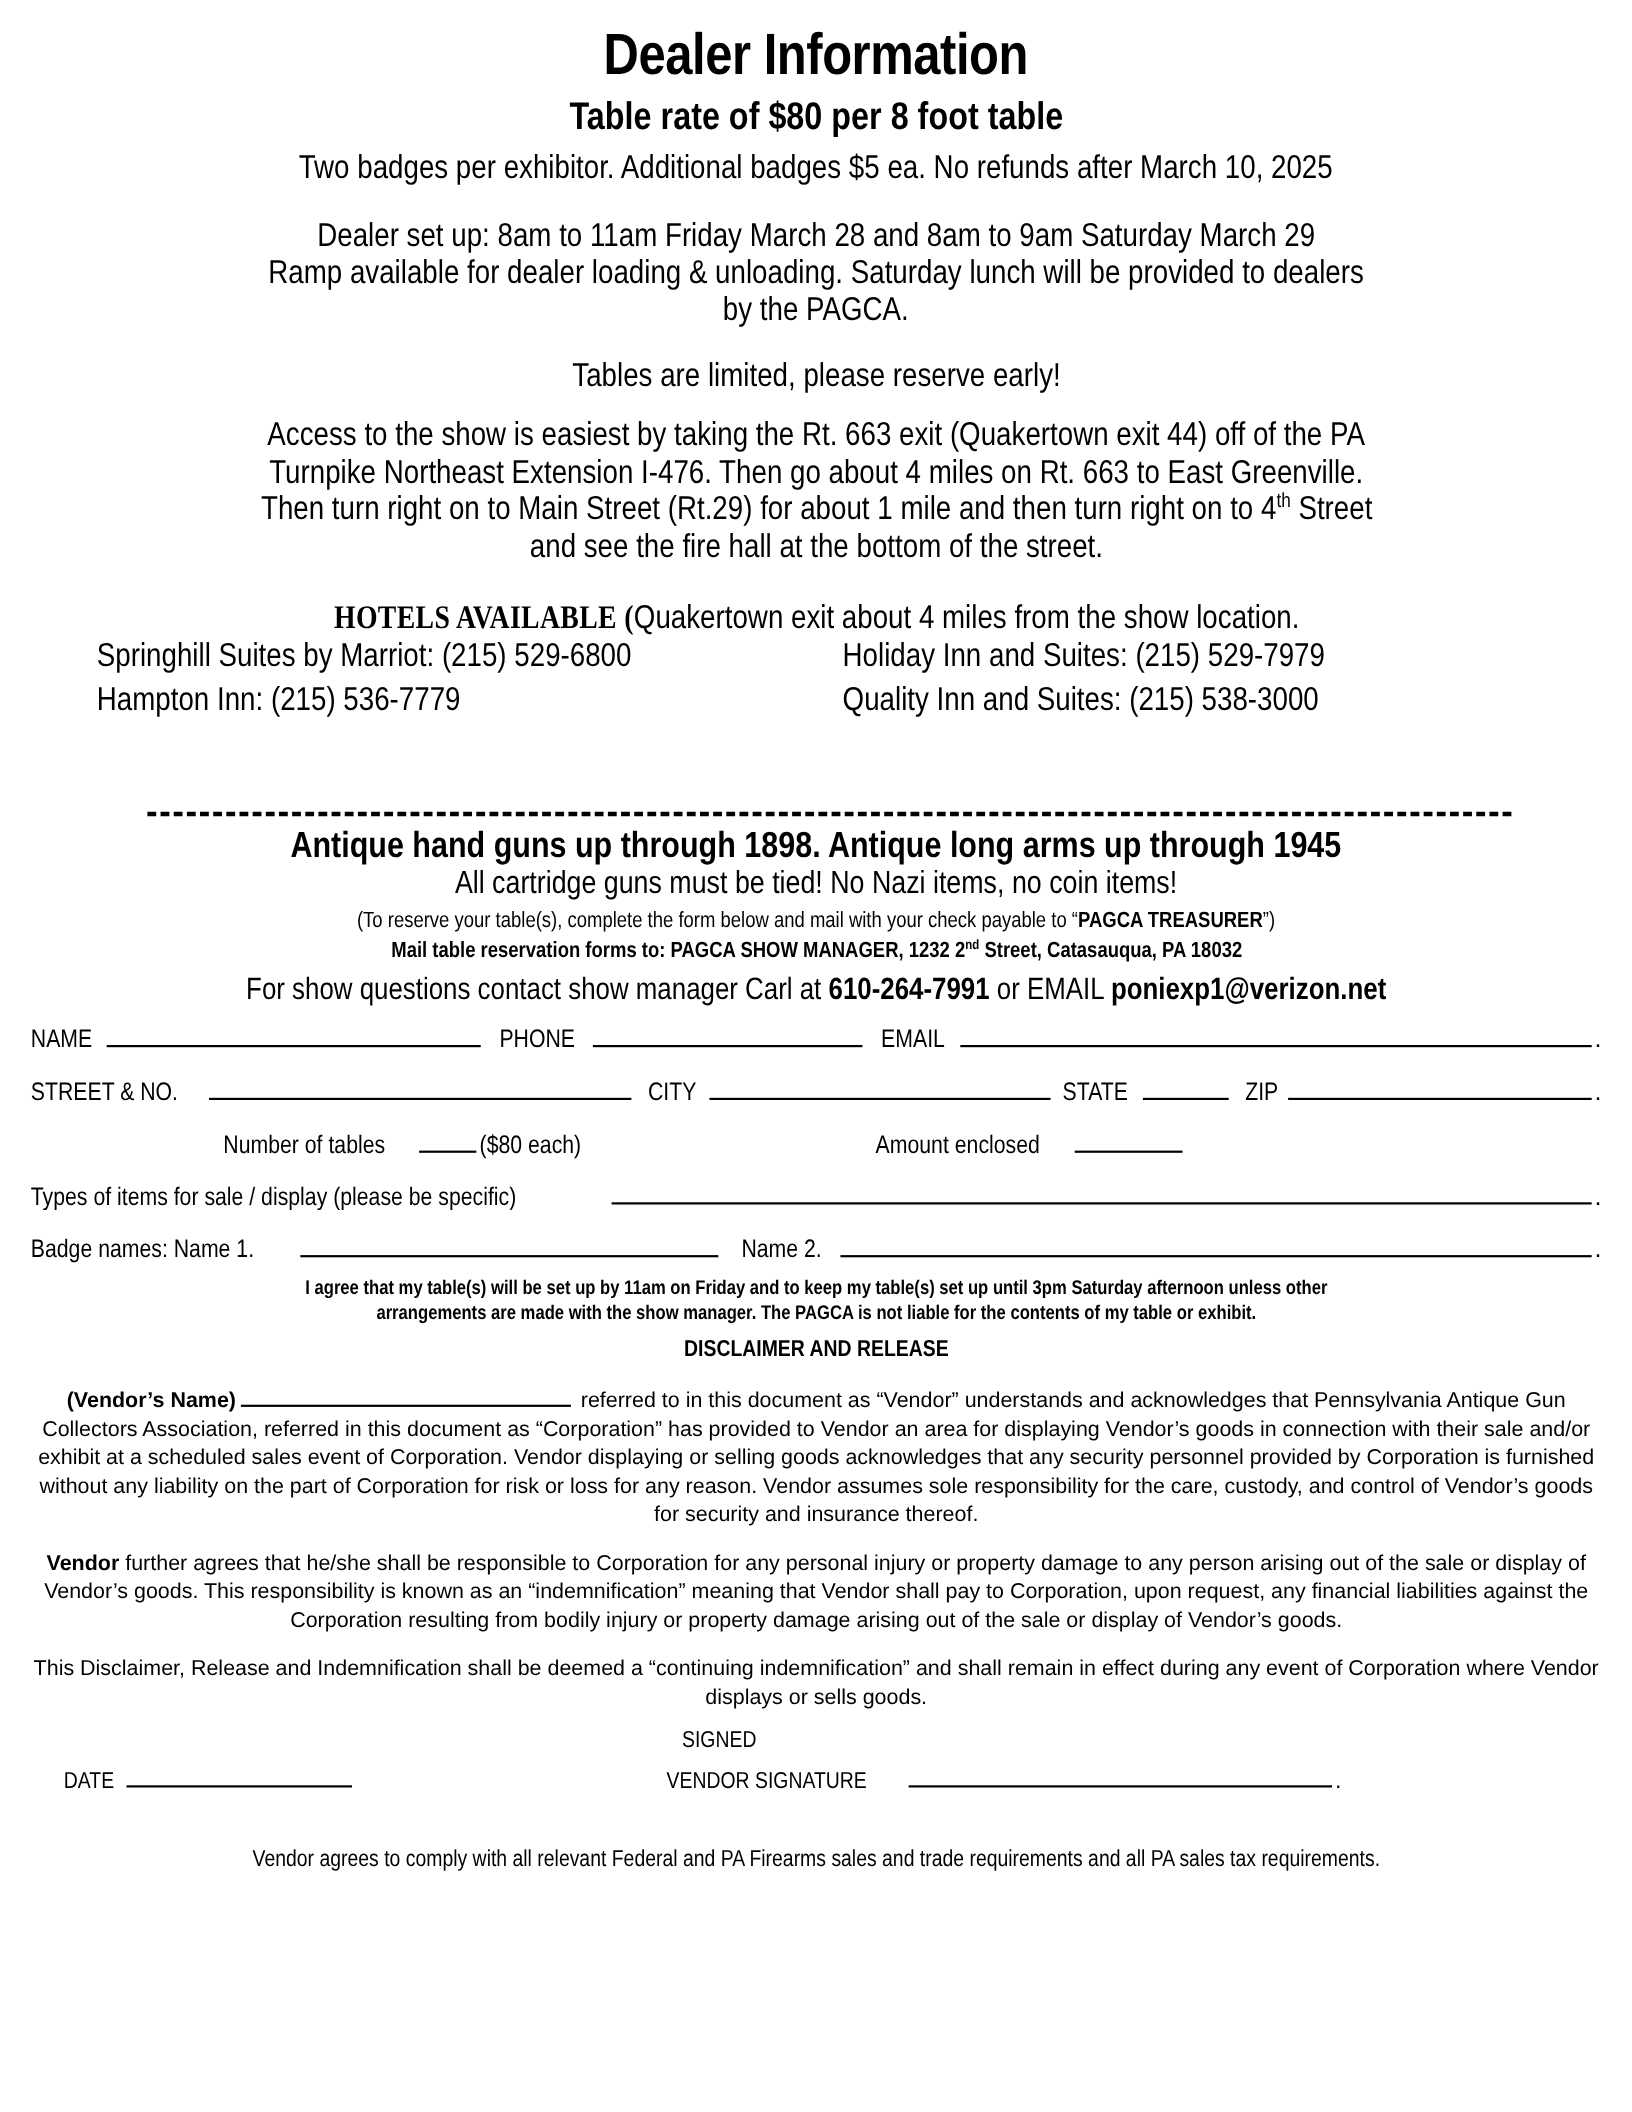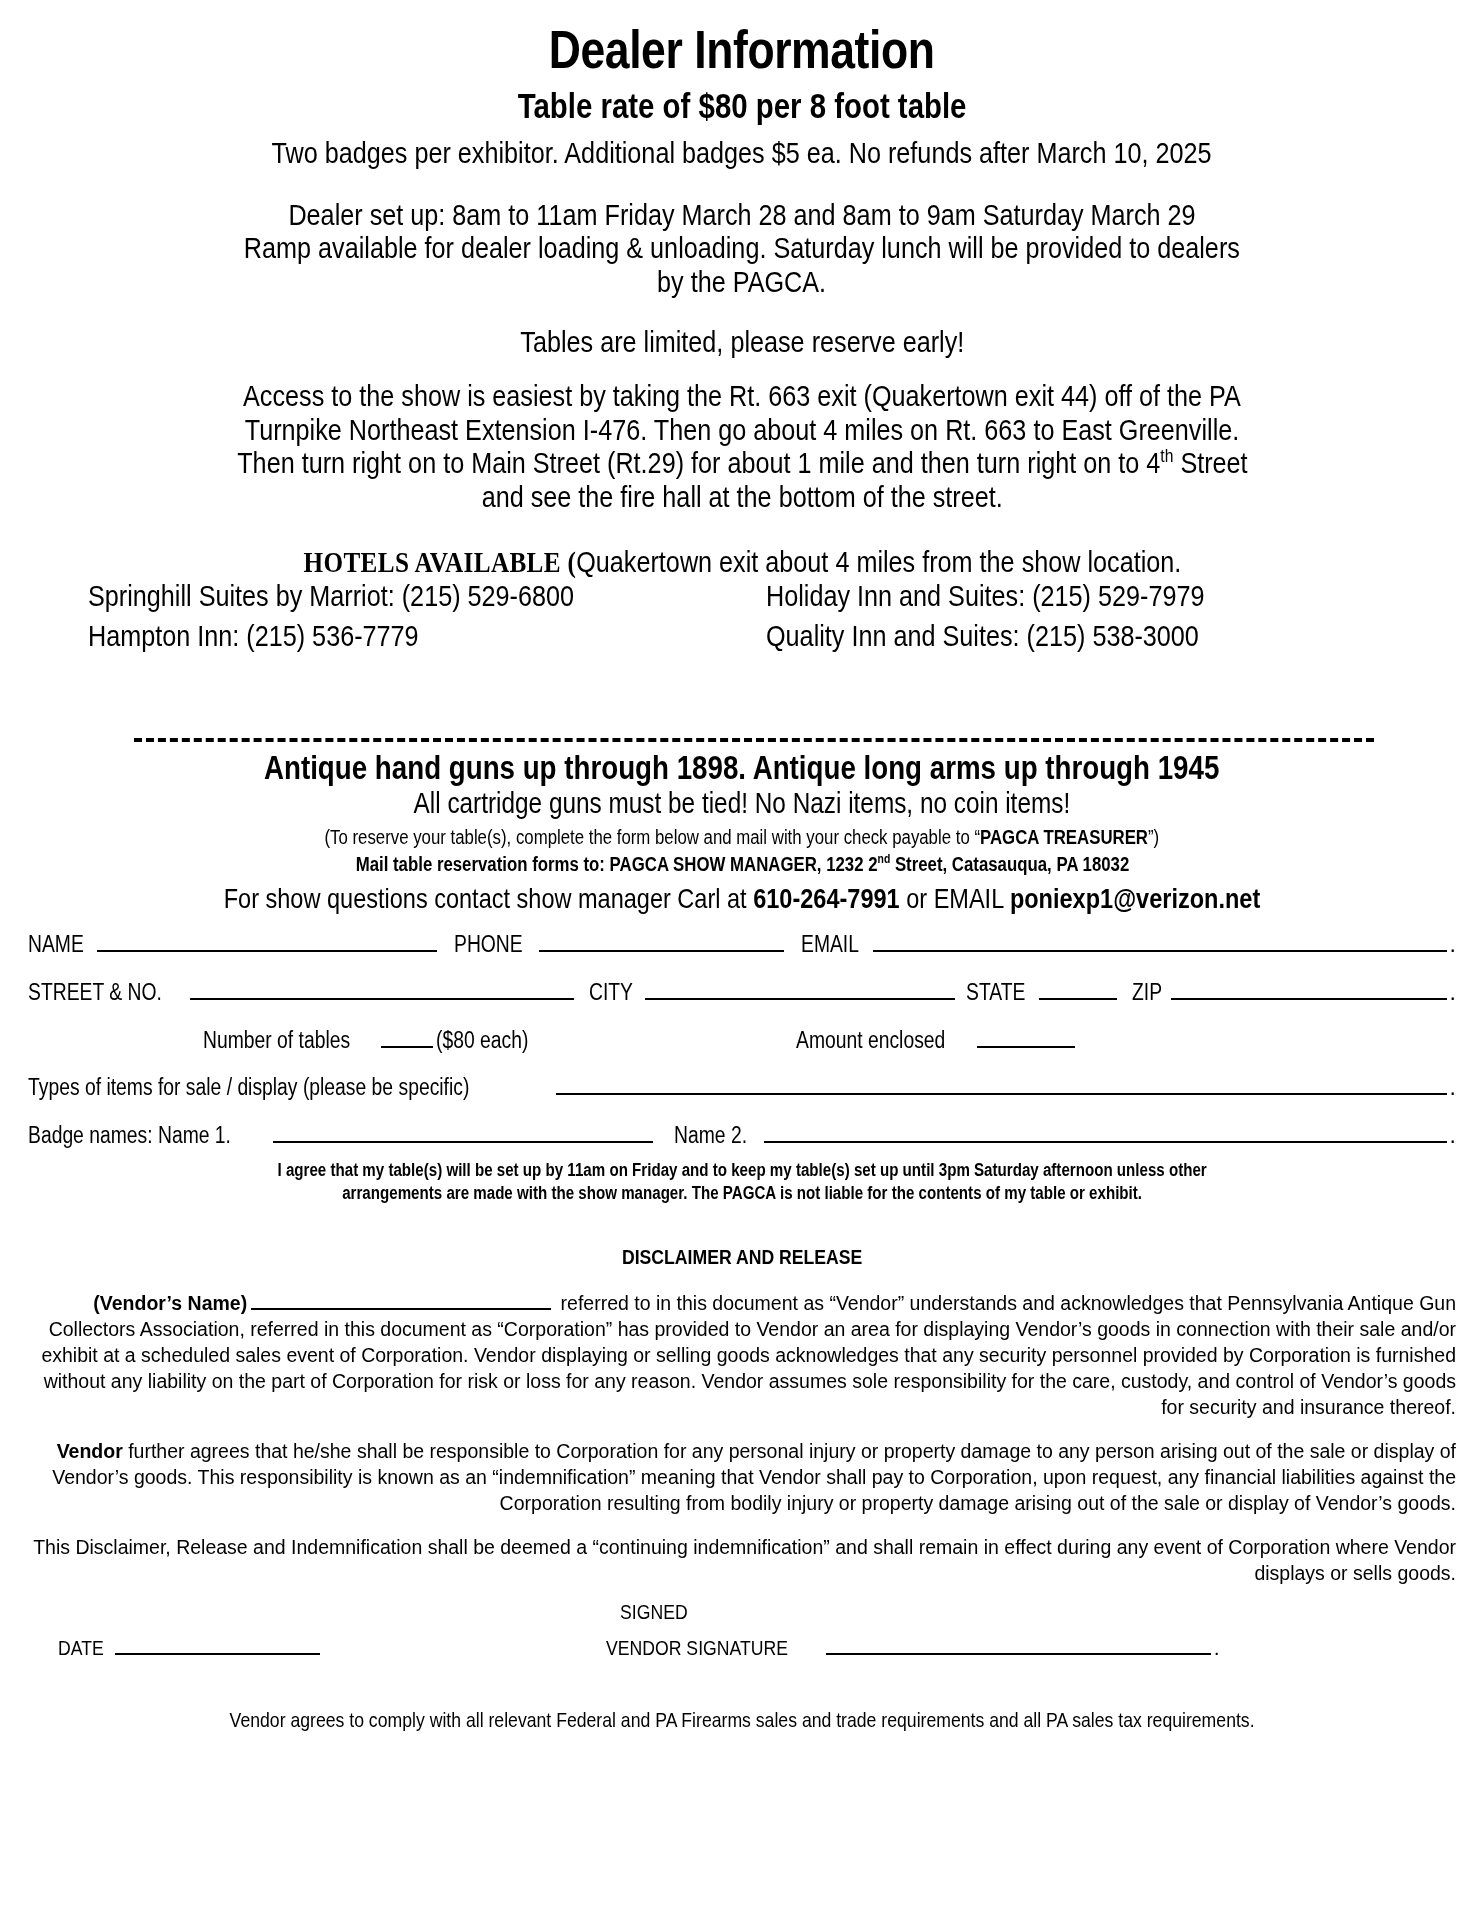--- a/index.html
+++ b/index.html
@@ -130,27 +130,27 @@
     font-size: 18px;
     font-weight: bold;
     line-height: 1.28;
     text-align: center;
     margin-top: 10px;
   }
   .disc-head {
     font-size: 21px;
     font-weight: bold;
     text-align: center;
-    margin-top: 40px;
+    margin-top: 10px;
   }
   .par {
     font-size: 19.5px;
     line-height: 1.33;
     margin-top: 18px;
-    text-align: right;
+    text-align: center;
   }
   .par b { font-weight: bold; }
 
   .sig-block {
     font-size: 21px;
     margin-top: 14px;
     position: relative;
     height: 66px;
   }
   .signed {

